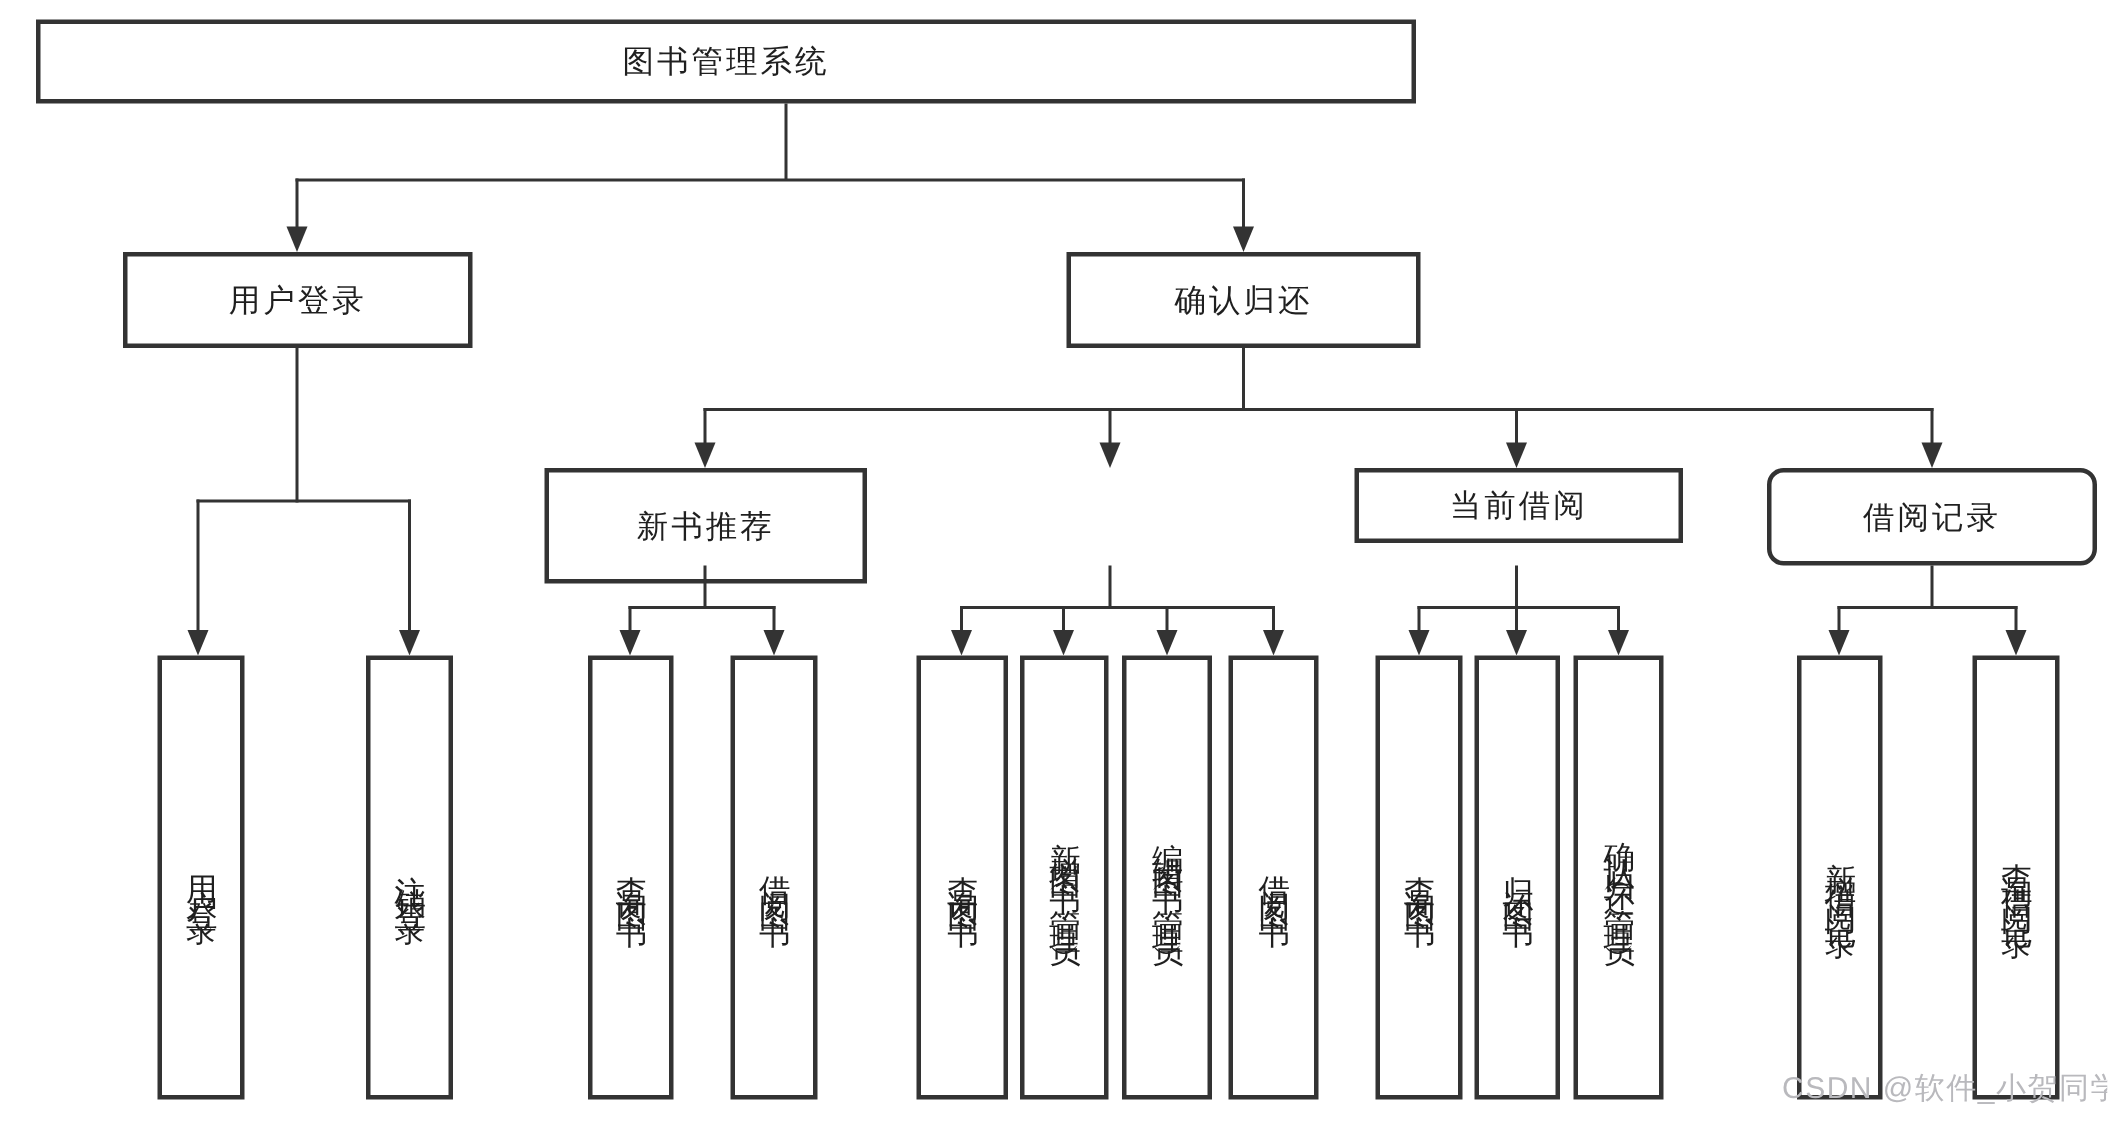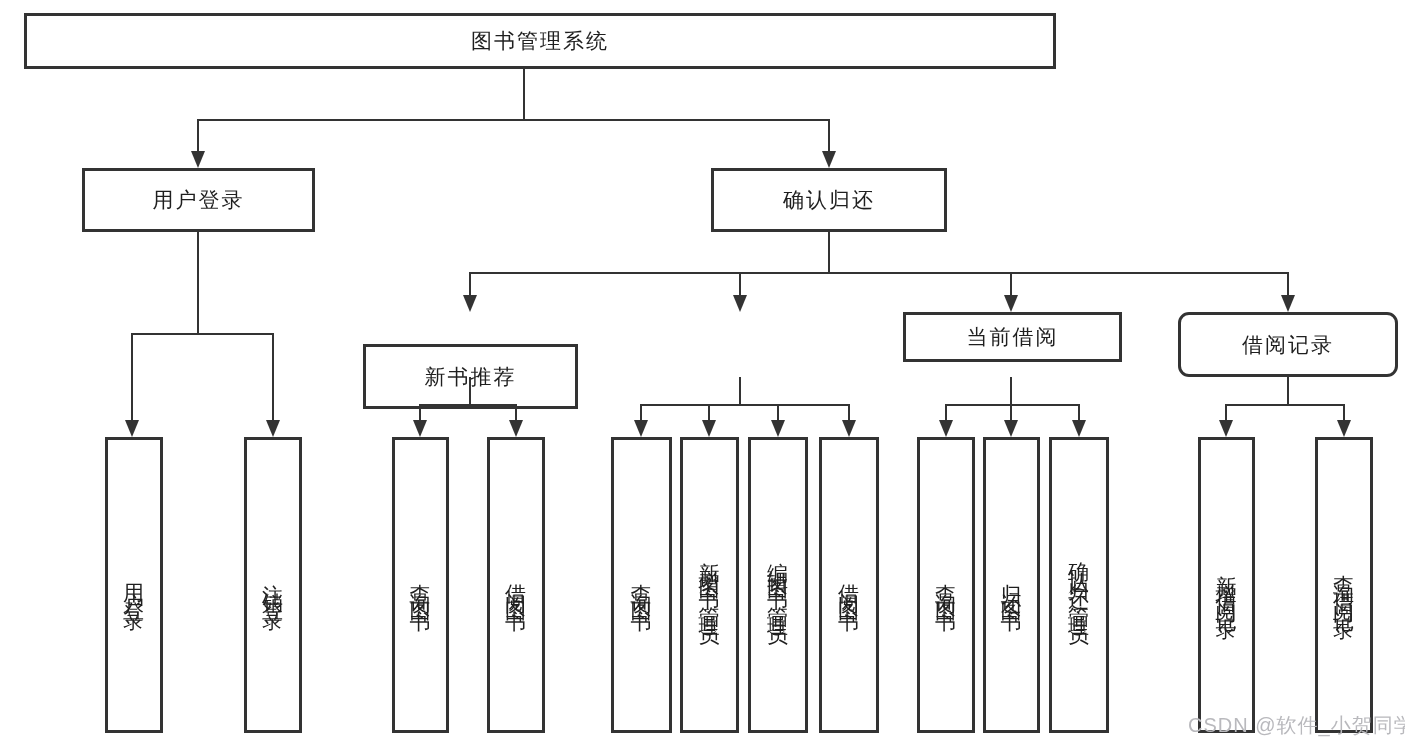--- a/index.html
+++ b/index.html
@@ -49,21 +49,21 @@
     letter-spacing: 1px;
     color: #b9b9bd;
     white-space: nowrap;
   }
 </style>
 </head>
 <body>
 
 <div class="canvas">
 
-  <div class="node" style="left:24px; top:13px; width:1032px; height:56px;">
+  <div class="node" style="left:24px; top:13px; width:920px; height:56px;">
     <span class="hlabel">图书管理系统</span>
   </div>
 
   <div class="line" style="left:523px; top:69px; width:2px; height:51px;"></div>
   <div class="line" style="left:197px; top:119px; width:633px; height:2px;"></div>
   <div class="line" style="left:197px; top:119px; width:2px; height:36px;"></div>
   <div class="ahead" style="left:191px; top:151px;"></div>
   <div class="line" style="left:828px; top:119px; width:2px; height:36px;"></div>
   <div class="ahead" style="left:822px; top:151px;"></div>
 
@@ -85,21 +85,21 @@
   <div class="line" style="left:469px; top:272px; width:820px; height:2px;"></div>
   <div class="line" style="left:469px; top:272px; width:2px; height:25px;"></div>
   <div class="ahead" style="left:463px; top:295px;"></div>
   <div class="line" style="left:739px; top:272px; width:2px; height:25px;"></div>
   <div class="ahead" style="left:733px; top:295px;"></div>
   <div class="line" style="left:1010px; top:272px; width:2px; height:25px;"></div>
   <div class="ahead" style="left:1004px; top:295px;"></div>
   <div class="line" style="left:1287px; top:272px; width:2px; height:25px;"></div>
   <div class="ahead" style="left:1281px; top:295px;"></div>
 
-  <div class="node" style="left:363px; top:312px; width:215px; height:65px;margin-top:32px;">
+  <div class="node" style="left:363px; top:312px; width:215px; height:77px;">
     <span class="hlabel">新书推荐</span>
   </div>
   <div class="node" style="left:903px; top:312px; width:219px; height:50px;">
     <span class="hlabel">当前借阅</span>
   </div>
   <div class="node" style="left:1178px; top:312px; width:220px; height:65px;border-radius:11px;">
     <span class="hlabel">借阅记录</span>
   </div>
 
   <div class="line" style="left:469px; top:377px; width:2px; height:29px;"></div>

